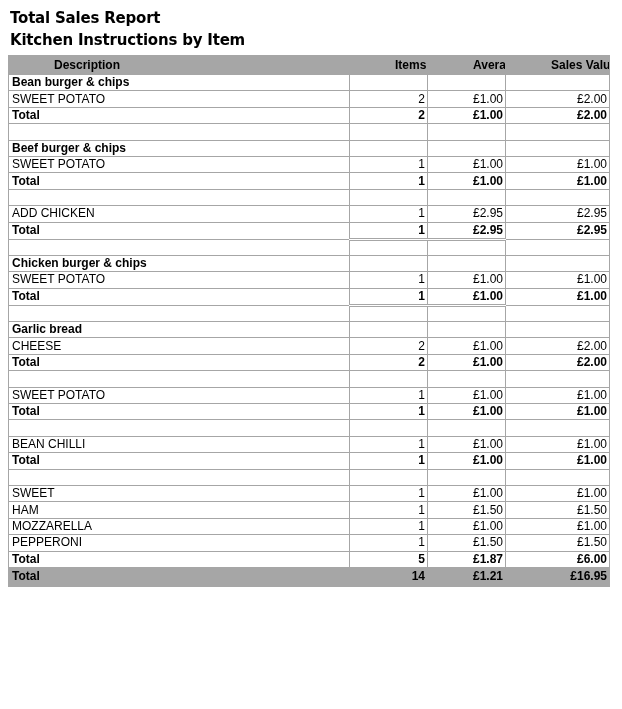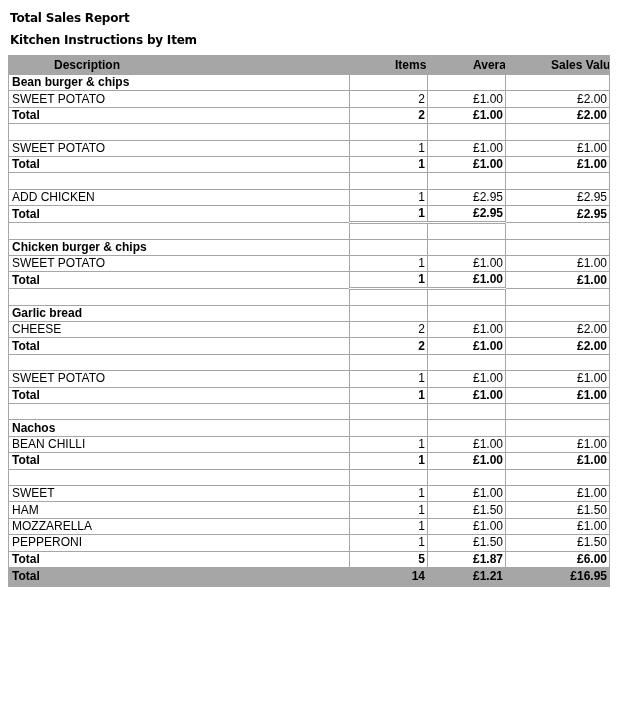--- a/index.html
+++ b/index.html
@@ -14,21 +14,21 @@
       overflow: hidden;
       font-family: "Liberation Sans", sans-serif;
       color: #000;
     }
     .title-block {
       position: absolute;
       left: 10px;
       top: 7px;
       font-family: "DejaVu Sans", sans-serif;
       font-weight: bold;
-      font-size: 12px;
+      font-size: 15px;
       line-height: 22px;
       letter-spacing: -0.2px;
     }
     .title-block div { white-space: nowrap; }
     table.report {
       position: absolute;
       left: 8px;
       top: 55px;
       width: 601px;
       border-collapse: collapse;
@@ -113,20 +113,26 @@
       <td class="right">£1.00</td>
       <td class="right">£2.00</td>
     </tr>
     <tr class="blank">
         <td></td>
         <td></td>
         <td></td>
         <td></td>
       </tr>
 
+    <tr class="group-title">
+      <td class="left">Beef burger &amp; chips</td>
+        <td></td>
+        <td></td>
+        <td></td>
+    </tr>
     <tr>
       <td class="left">SWEET POTATO</td>
       <td class="right">1</td>
       <td class="right">£1.00</td>
       <td class="right">£1.00</td>
     </tr>
     <tr class="group-total">
       <td class="left">Total</td>
       <td class="right">1</td>
       <td class="right">£1.00</td>
@@ -220,26 +226,20 @@
       <td class="right">£1.00</td>
       <td class="right">£1.00</td>
     </tr>
     <tr class="blank">
         <td></td>
         <td></td>
         <td></td>
         <td></td>
       </tr>
 
-    <tr class="group-title">
-      <td class="left">Nachos</td>
-        <td></td>
-        <td></td>
-        <td></td>
-    </tr>
     <tr>
       <td class="left">BEAN CHILLI</td>
       <td class="right">1</td>
       <td class="right">£1.00</td>
       <td class="right">£1.00</td>
     </tr>
     <tr class="group-total">
       <td class="left">Total</td>
       <td class="right">1</td>
       <td class="right">£1.00</td>

